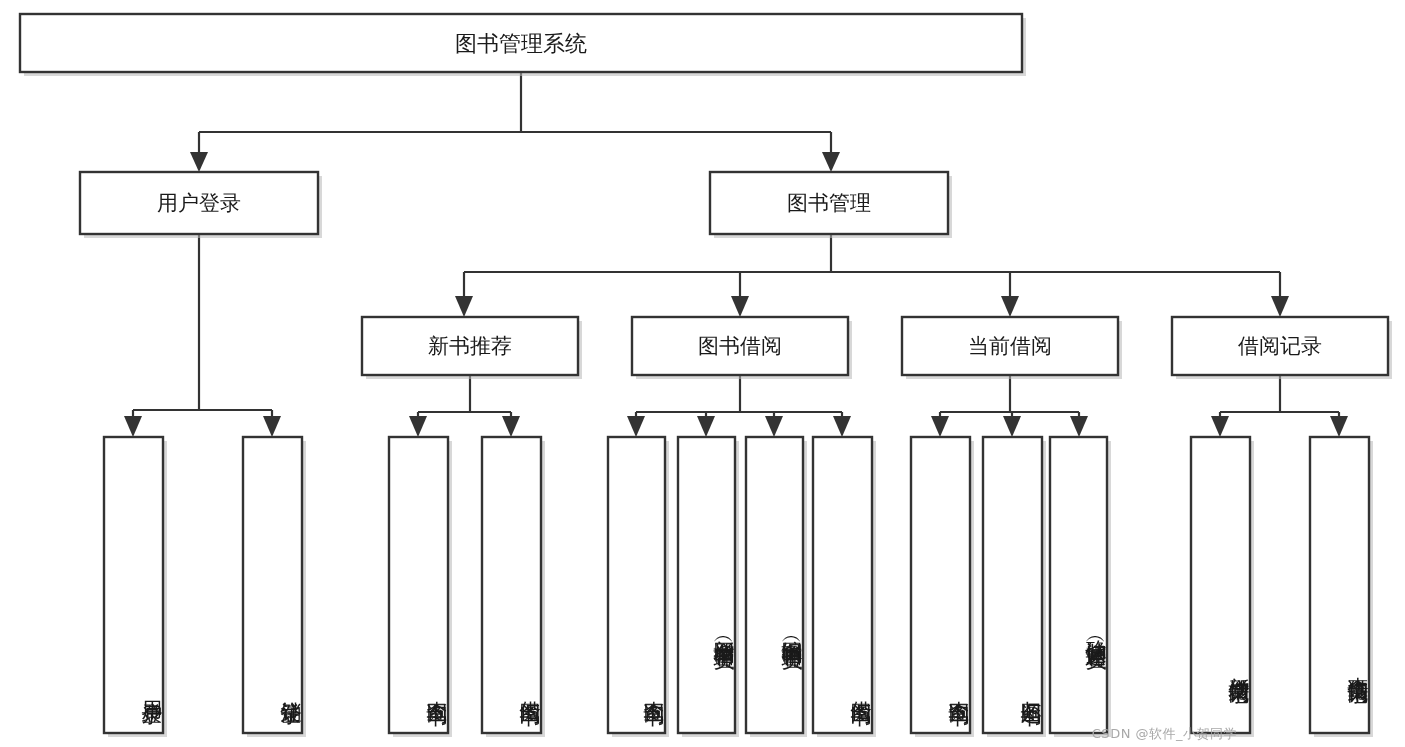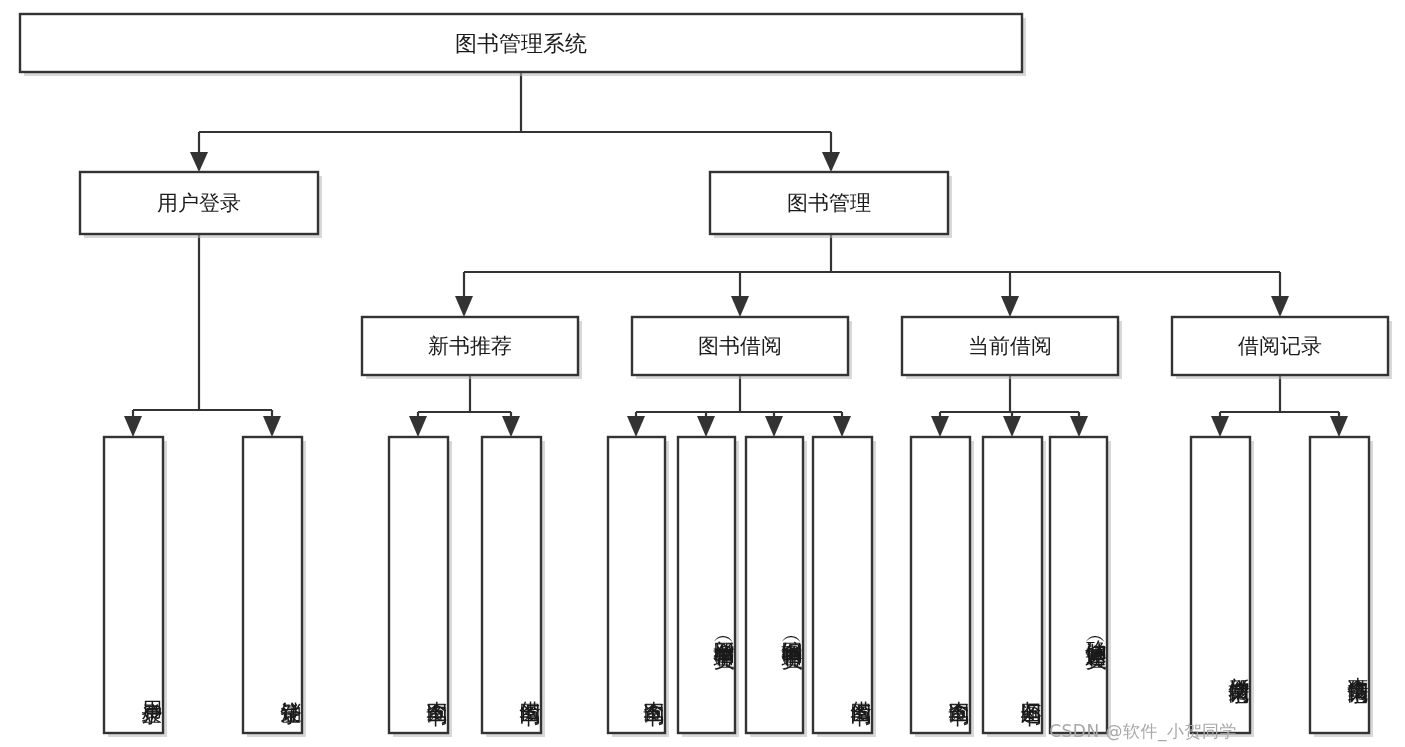--- a/index.html
+++ b/index.html
@@ -71,21 +71,21 @@
     letter-spacing: 1.5px;
     pointer-events: none;
     user-select: none;
     white-space: pre;
   }
   .watermark {
     position: absolute;
     right: 8px;
     bottom: 4px;
     font-family: "DejaVu Sans", "Liberation Sans", sans-serif;
-    font-size: 17px;
+    font-size: 13px;
     color: #a8a8a8;
     letter-spacing: 0.5px;
     white-space: pre;
   }
 </style>
 </head>
 <body>
 
 <div id="diagram-root">
 

